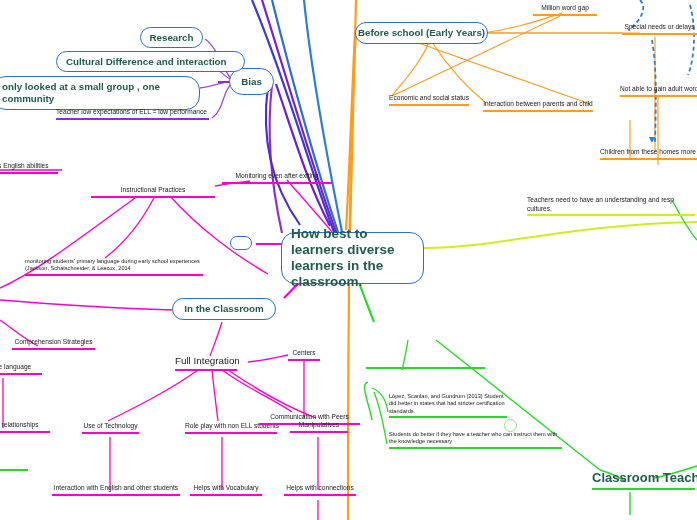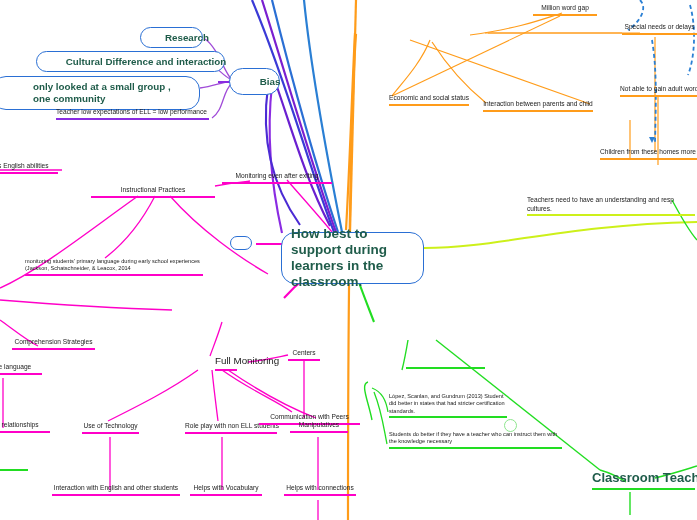--- a/index.html
+++ b/index.html
@@ -32,21 +32,21 @@
     color:#1b1b1b;
     line-height:1.3;
     padding-bottom:2px;
     white-space:nowrap;
   }
   .leaf.wrap{white-space:normal;}
   .leaf .txt{display:block;}
   .leaf .rule{display:block;height:2.2px;margin-top:1px;}
 
   .big{font-size:13.5px;}
-  .mid{font-size:9.8px;padding-left:40px;}
+  .mid{font-size:9.8px;}
   .sm{font-size:6.6px;}
   .xs{font-size:5.6px;}
 
   .clr-magenta .rule{background:#ff00c8;}
   .clr-orange  .rule{background:#ff9c1a;}
   .clr-green   .rule{background:#22dd22;}
   .clr-purple  .rule{background:#8a2be2;}
   .clr-yellow  .rule{background:#cdf01a;}
 
   .bigleaf{font-size:13px;font-weight:bold;color:#1f5c4a;}
@@ -127,46 +127,49 @@
 
     <path d="M252,0 C286,80 310,170 334,232" fill="none" stroke="#3a3ad6" stroke-width="2.2"></path>
     <path d="M272,0 C292,80 318,172 338,232" fill="none" stroke="#2a6fd4" stroke-width="2.2"></path>
     <path d="M304,0 C312,80 330,172 342,232" fill="none" stroke="#2a7fd4" stroke-width="2.2"></path>
     <path d="M262,0 C288,82 314,172 336,232" fill="none" stroke="#7a1fd0" stroke-width="2.2"></path>
     <path d="M356,0 L350,232" fill="none" stroke="#ff9c1a" stroke-width="2.2"></path>
     <path d="M256,244 L282,244" fill="none" stroke="#ff00c8" stroke-width="2"></path>
   </svg>
 
   <div class="node wrap big" style="left:281px;top:232px;width:143px;height:52px;">
-    <span>How best to support during learners in the classroom.</span>
+    <span>How best to learners diverse learners in the classroom.</span>
   </div>
 
   <div class="node empty" style="left:230px;top:236px;width:22px;height:14px;"></div>
 
   <div class="node mid" style="left:229px;top:68px;width:45px;height:27px;justify-content:center;">
     <span>Bias</span>
   </div>
 
   <div class="node mid" style="left:140px;top:27px;width:63px;height:21px;justify-content:center;">
     <span>Research</span>
   </div>
 
-  <div class="node mid" style="left:36px;top:51px;width:189px;height:21px;justify-content:center;">
+  <div class="node mid" style="left:56px;top:51px;width:189px;height:21px;">
     <span>Cultural Difference and interaction</span>
   </div>
 
   <div class="node wrap mid" style="left:-8px;top:76px;width:208px;height:34px;">
     <span>only looked at a small group , one community</span>
   </div>
 
   <div class="leaf sm clr-purple" style="left:56px;top:108px;width:153px;">
     <span class="txt">Teacher low expectations of ELL = low performance</span>
     <span class="rule"></span>
   </div>
 
+  <div class="node mid" style="left:355px;top:22px;width:133px;height:22px;justify-content:center;color:#1f5c4a;">
+    <span>Before school (Early Years)</span>
+  </div>
 
   <div class="leaf sm clr-orange" style="left:533px;top:4px;width:64px;text-align:center;">
     <span class="txt">Million word gap</span>
     <span class="rule"></span>
   </div>
 
   <div class="leaf sm clr-orange" style="left:622px;top:23px;width:75px;text-align:center;">
     <span class="txt">Special needs or delays</span>
     <span class="rule"></span>
   </div>
@@ -189,20 +192,23 @@
   <div class="leaf sm clr-orange" style="left:600px;top:148px;width:110px;">
     <span class="txt">Children from these homes more c</span>
     <span class="rule"></span>
   </div>
 
   <div class="leaf wrap sm clr-yellow" style="left:527px;top:196px;width:168px;">
     <span class="txt">Teachers need to have an understanding and resp cultures.</span>
     <span class="rule"></span>
   </div>
 
+  <div class="node mid" style="left:172px;top:298px;width:104px;height:22px;justify-content:center;">
+    <span>In the Classroom</span>
+  </div>
 
   <div class="leaf sm clr-magenta" style="left:91px;top:186px;width:124px;text-align:center;">
     <span class="txt">Instructional Practices</span>
     <span class="rule"></span>
   </div>
 
   <div class="leaf sm clr-magenta" style="left:222px;top:172px;width:110px;text-align:center;">
     <span class="txt">Monitoring  even after exiting</span>
     <span class="rule"></span>
   </div>
@@ -226,21 +232,21 @@
     <span class="txt">tive language</span>
     <span class="rule"></span>
   </div>
 
   <div class="leaf sm clr-magenta" style="left:-12px;top:421px;width:62px;">
     <span class="txt">mily relationships</span>
     <span class="rule"></span>
   </div>
 
   <div class="leaf mid clr-magenta" style="left:175px;top:355px;width:62px;text-align:center;">
-    <span class="txt">Full Monitoring</span>
+    <span class="txt">Full Integration</span>
     <span class="rule"></span>
   </div>
 
   <div class="leaf sm clr-magenta" style="left:288px;top:349px;width:32px;text-align:center;">
     <span class="txt">Centers</span>
     <span class="rule"></span>
   </div>
 
   <div class="leaf sm clr-magenta" style="left:82px;top:422px;width:57px;text-align:center;">
     <span class="txt">Use of Technology</span>

